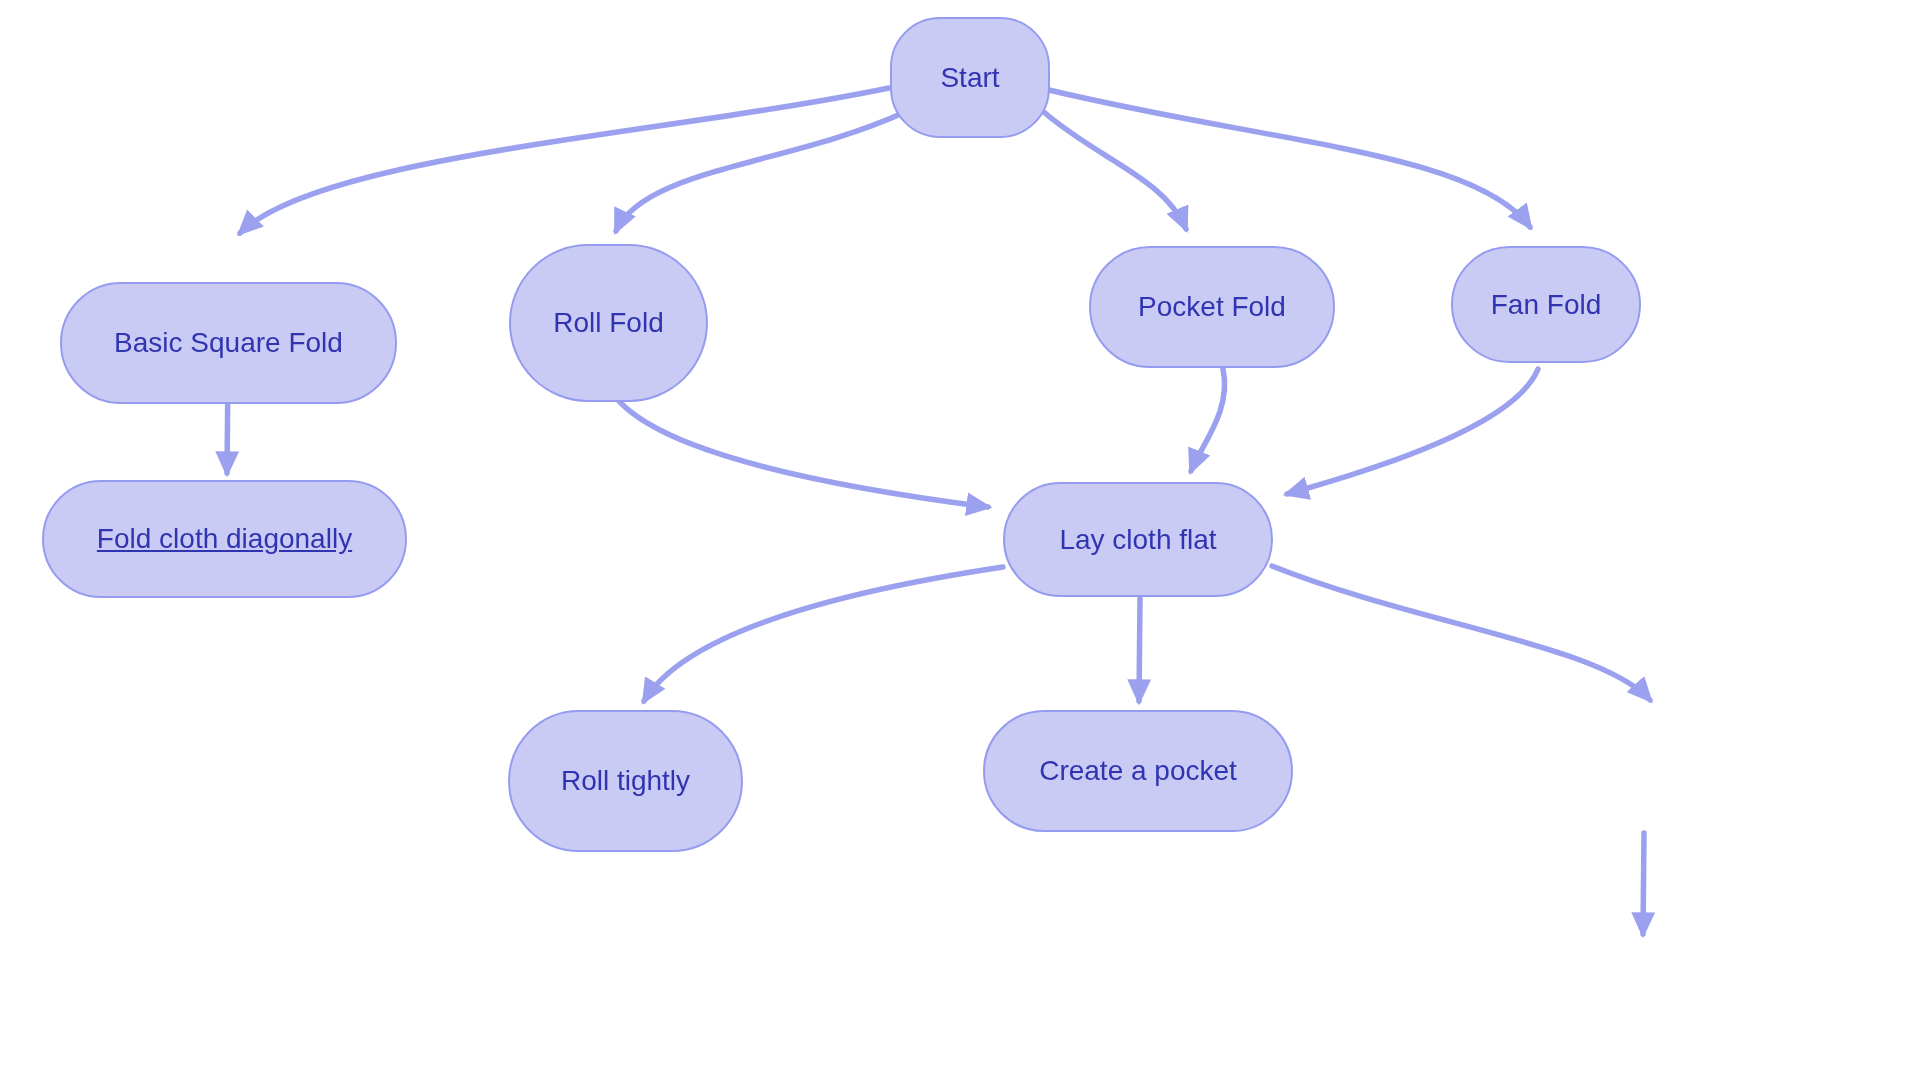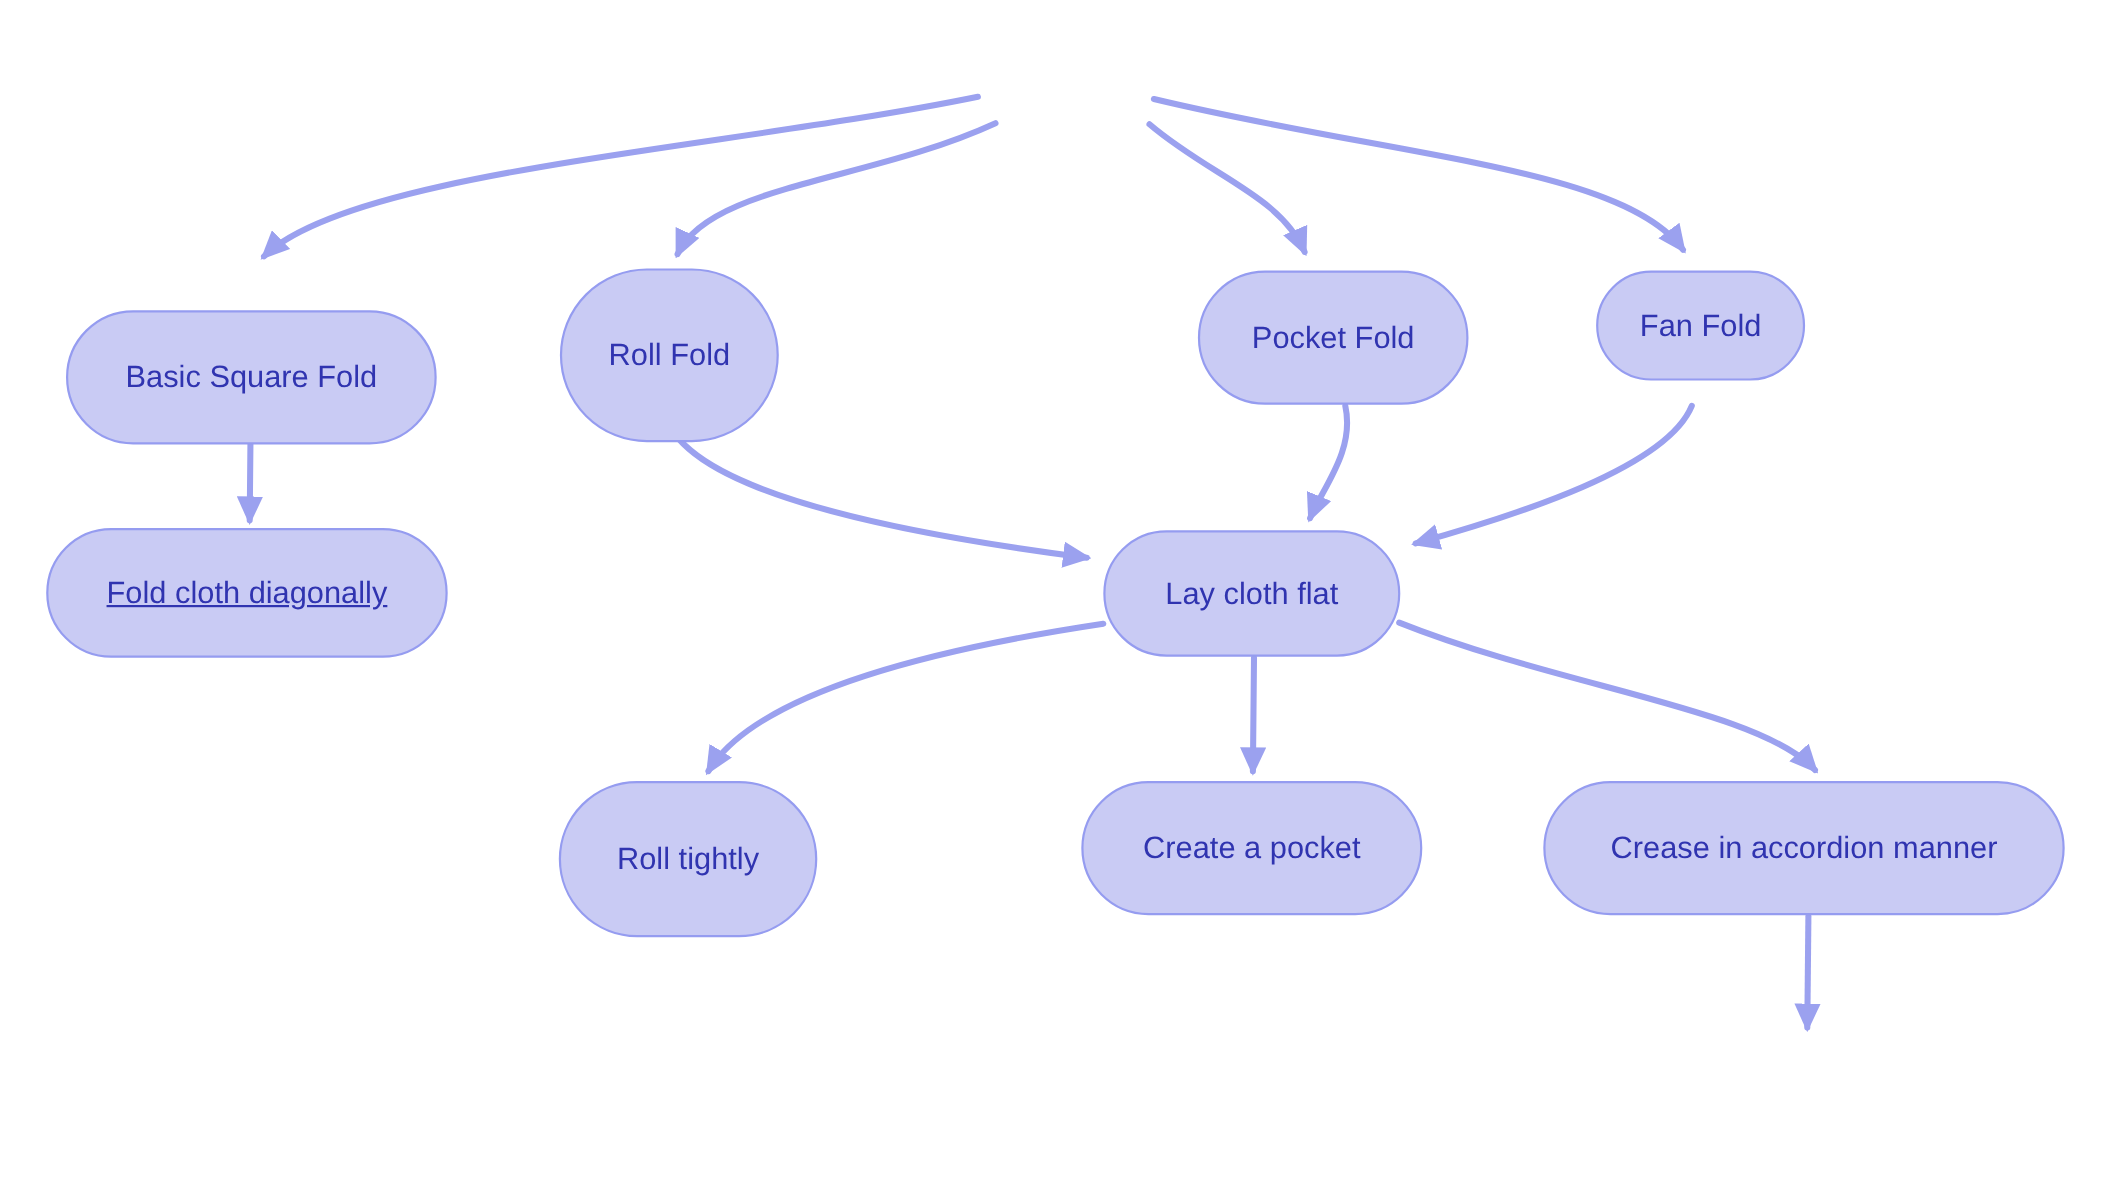--- a/index.html
+++ b/index.html
@@ -65,34 +65,34 @@
     <path class="edge" d="M 228 369 L 227 473" marker-end="url(#arrowhead)"></path>
     <path class="edge" d="M 603 369 C 608 420, 700 470, 988 507" marker-end="url(#arrowhead)"></path>
     <path class="edge" d="M 1223 369 C 1232 410, 1202 444, 1191 471" marker-end="url(#arrowhead)"></path>
     <path class="edge" d="M 1538 369 C 1515 425, 1380 468, 1287 494" marker-end="url(#arrowhead)"></path>
     <path class="edge" d="M 1003 567 C 870 587, 690 625, 644 701" marker-end="url(#arrowhead)"></path>
     <path class="edge" d="M 1140 598 L 1139 701" marker-end="url(#arrowhead)"></path>
     <path class="edge" d="M 1272 566 C 1420 625, 1600 645, 1650 700" marker-end="url(#arrowhead)"></path>
     <path class="edge" d="M 1644 833 L 1643 934" marker-end="url(#arrowhead)"></path>
   </svg>
 
+  <div class="node node--start" style="left:890px; top:17px; width:160px; height:121px;">Start</div>
 
   <div class="node" style="left:60px; top:246px; width:337px; height:122px;margin-top:36px;">Basic Square Fold</div>
 
   <div class="node" style="left:509px; top:244px; width:199px; height:158px;text-align:right;">Roll Fold</div>
 
   <div class="node" style="left:1089px; top:246px; width:246px; height:122px;">Pocket Fold</div>
 
-  <div class="node" style="left:1451px; top:246px; width:190px; height:100px;">Fan Fold</div>
+  <div class="node" style="left:1451px; top:246px; width:190px; height:117px;">Fan Fold</div>
 
   <div class="node" style="left:42px; top:480px; width:365px; height:118px;text-decoration:underline;">Fold cloth diagonally</div>
 
   <div class="node" style="left:1003px; top:482px; width:270px; height:115px;text-align:right;">Lay cloth flat</div>
 
 
   <div class="node" style="left:508px; top:710px; width:235px; height:142px;">Roll tightly</div>
 
   <div class="node" style="left:983px; top:710px; width:310px; height:122px;">Create a pocket</div>
 
-  <div class="node" style="left:1403px; top:710px; width:474px; height:122px;">Crease in accordion manner</div>
 
 
 </div>
 
 </body></html>

